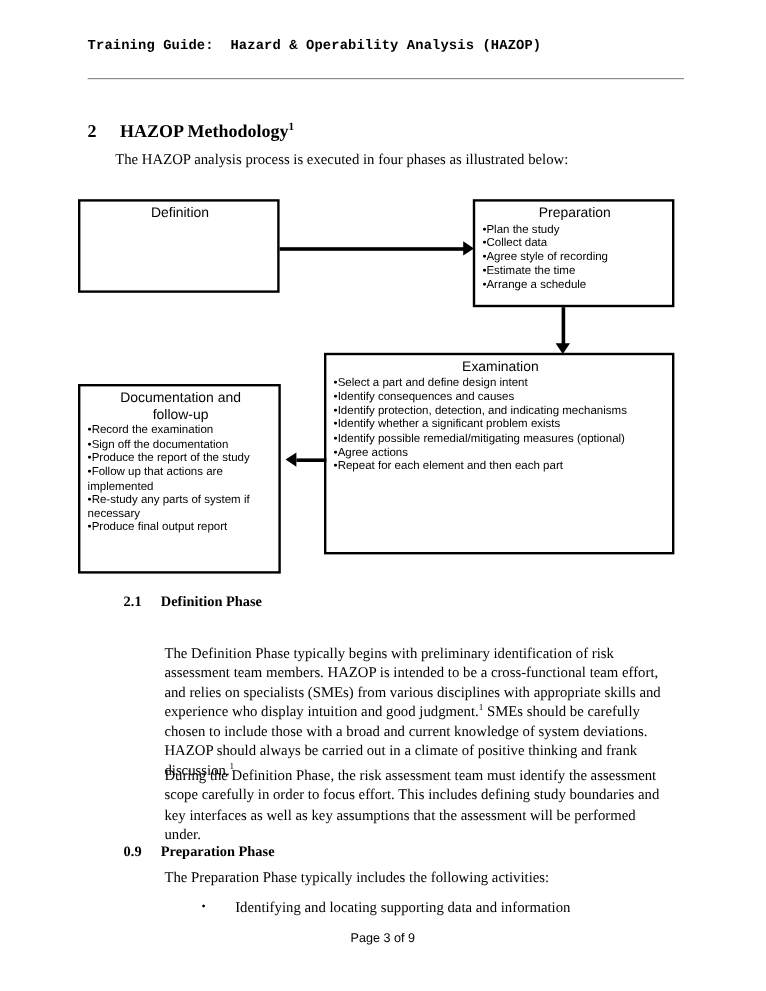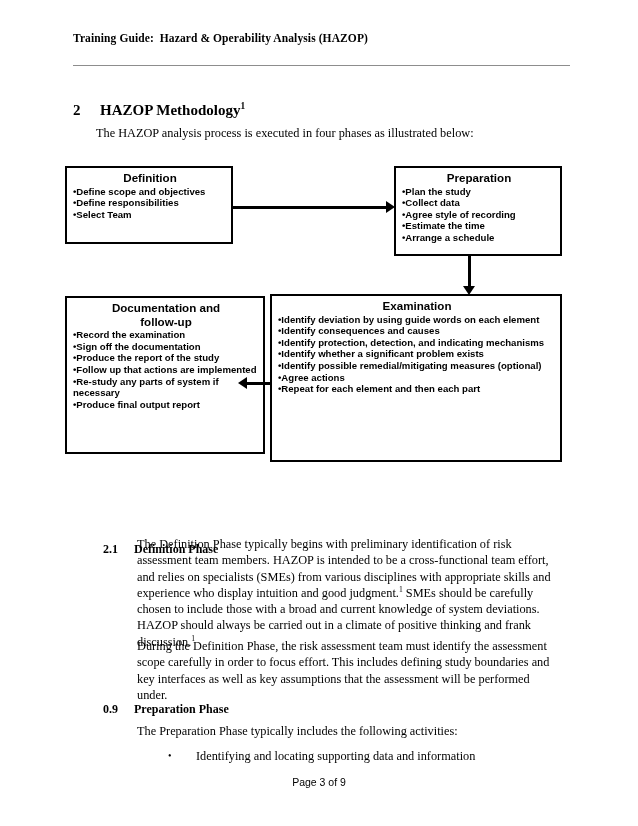--- a/index.html
+++ b/index.html
@@ -15,21 +15,21 @@
     color: #000000;
     overflow: hidden;
   }
 
   
   .page-header {
     position: absolute;
     left: 73px;
     top: 32px;
     width: 500px;
-    font-family: Liberation Serif, serif;
+    font-family: Liberation Mono, monospace;
     font-weight: bold;
     font-size: 11.5px;
     letter-spacing: 0.1px;
     white-space: pre;
   }
   .header-rule {
     position: absolute;
     left: 73px;
     top: 65px;
     width: 497px;
@@ -83,21 +83,21 @@
     top: 126px;
     font-size: 12.3px;
   }
 
   
   .dbox {
     position: absolute;
     border: 2px solid #000000;
     background: #ffffff;
     font-family: "Liberation Sans", sans-serif;
-    font-weight: bold;
+    font-weight: normal;
     font-size: 9.6px;
     line-height: 11.6px;
     box-sizing: border-box;
     padding: 3px 4px 3px 6px;
   }
   .dbox .btitle {
     text-align: center;
     font-size: 11.6px;
     line-height: 13.6px;
     margin-bottom: 1px;
@@ -109,21 +109,21 @@
   }
   .dbox ul li {
     margin: 0;
     padding: 0;
     text-indent: 0;
   }
 
   #box-definition   { left: 65px;  top: 166px; width: 168px; height: 78px; }
   #box-preparation  { left: 394px; top: 166px; width: 168px; height: 90px; }
   #box-examination  { left: 270px; top: 294px; width: 292px; height: 168px; }
-  #box-documentation{ left: 65px;  top: 296px; width: 200px; height: 158px; }
+  #box-documentation{ left: 65px;  top: 320px; width: 169px; height: 158px; }
 
   
   .conn { position: absolute; background: #000000; }
 
   
   #conn-def-prep-line {
     left: 233px; top: 206px; width: 155px; height: 3px;
   }
   #conn-def-prep-head {
     left: 386px; top: 201px;
@@ -190,42 +190,37 @@
 
 <div class="sec-heading h1-heading">
   <span class="num">2</span>
   <span><span>HAZOP Methodology</span><sup class="fn">1</sup></span>
 </div>
 
 <div class="intro-line">The HAZOP analysis process is executed in four phases as illustrated below:</div>
 
 <div class="dbox" id="box-definition">
   <div class="btitle">Definition</div>
-  <ul>
-    <li><span>•</span><span>Define scope and objectives</span></li>
-    <li><span>•</span><span>Define responsibilities</span></li>
-    <li><span>•</span><span>Select Team</span></li>
-  </ul>
 </div>
 
 <div class="dbox" id="box-preparation">
   <div class="btitle">Preparation</div>
   <ul>
     <li><span>•</span><span>Plan the study</span></li>
     <li><span>•</span><span>Collect data</span></li>
     <li><span>•</span><span>Agree style of recording</span></li>
     <li><span>•</span><span>Estimate the time</span></li>
     <li><span>•</span><span>Arrange a schedule</span></li>
   </ul>
 </div>
 
 <div class="dbox" id="box-examination">
   <div class="btitle">Examination</div>
   <ul>
-    <li><span>•</span><span>Identify deviation by using guide words on each element</span></li>
+    <li><span>•</span><span>Select a part and define design intent</span></li>
     <li><span>•</span><span>Identify consequences and causes</span></li>
     <li><span>•</span><span>Identify protection, detection, and indicating mechanisms</span></li>
     <li><span>•</span><span>Identify whether a significant problem exists</span></li>
     <li><span>•</span><span>Identify possible remedial/mitigating measures (optional)</span></li>
     <li><span>•</span><span>Agree actions</span></li>
     <li><span>•</span><span>Repeat for each element and then each part</span></li>
   </ul>
 </div>
 
 <div class="dbox" id="box-documentation">
@@ -243,21 +238,21 @@
   </ul>
 </div>
 
 <div class="conn" id="conn-def-prep-line"></div>
 <div class="conn" id="conn-def-prep-head"></div>
 <div class="conn" id="conn-prep-exam-line"></div>
 <div class="conn" id="conn-prep-exam-head"></div>
 <div class="conn" id="conn-exam-doc-line"></div>
 <div class="conn" id="conn-exam-doc-head"></div>
 
-<div class="sec-heading h2-heading" style="top:542px;">
+<div class="sec-heading h2-heading" style="top:494px;">
   <span class="num">2.1</span>
   <span>Definition Phase</span>
 </div>
 
 <div class="body-text" style="left:137px; top:536px; width:420px;">
   <span>The Definition Phase typically begins with preliminary identification of risk assessment team members.  HAZOP is intended to be a cross-functional team effort, and relies on specialists (SMEs) from various disciplines with appropriate skills and experience who display intuition and good judgment.</span><sup class="fn">1</sup><span>  SMEs should be carefully chosen to include those with a broad and current knowledge of system deviations. HAZOP should always be carried out in a climate of positive thinking and frank discussion.</span><sup class="fn">1</sup>
 </div>
 
 <div class="body-text" style="left:137px; top:638px; width:425px;">During the Definition Phase, the risk assessment team must identify the assessment scope carefully in order to focus effort.  This includes defining study boundaries and key interfaces as well as key assumptions that the assessment will be performed under.</div>
 

